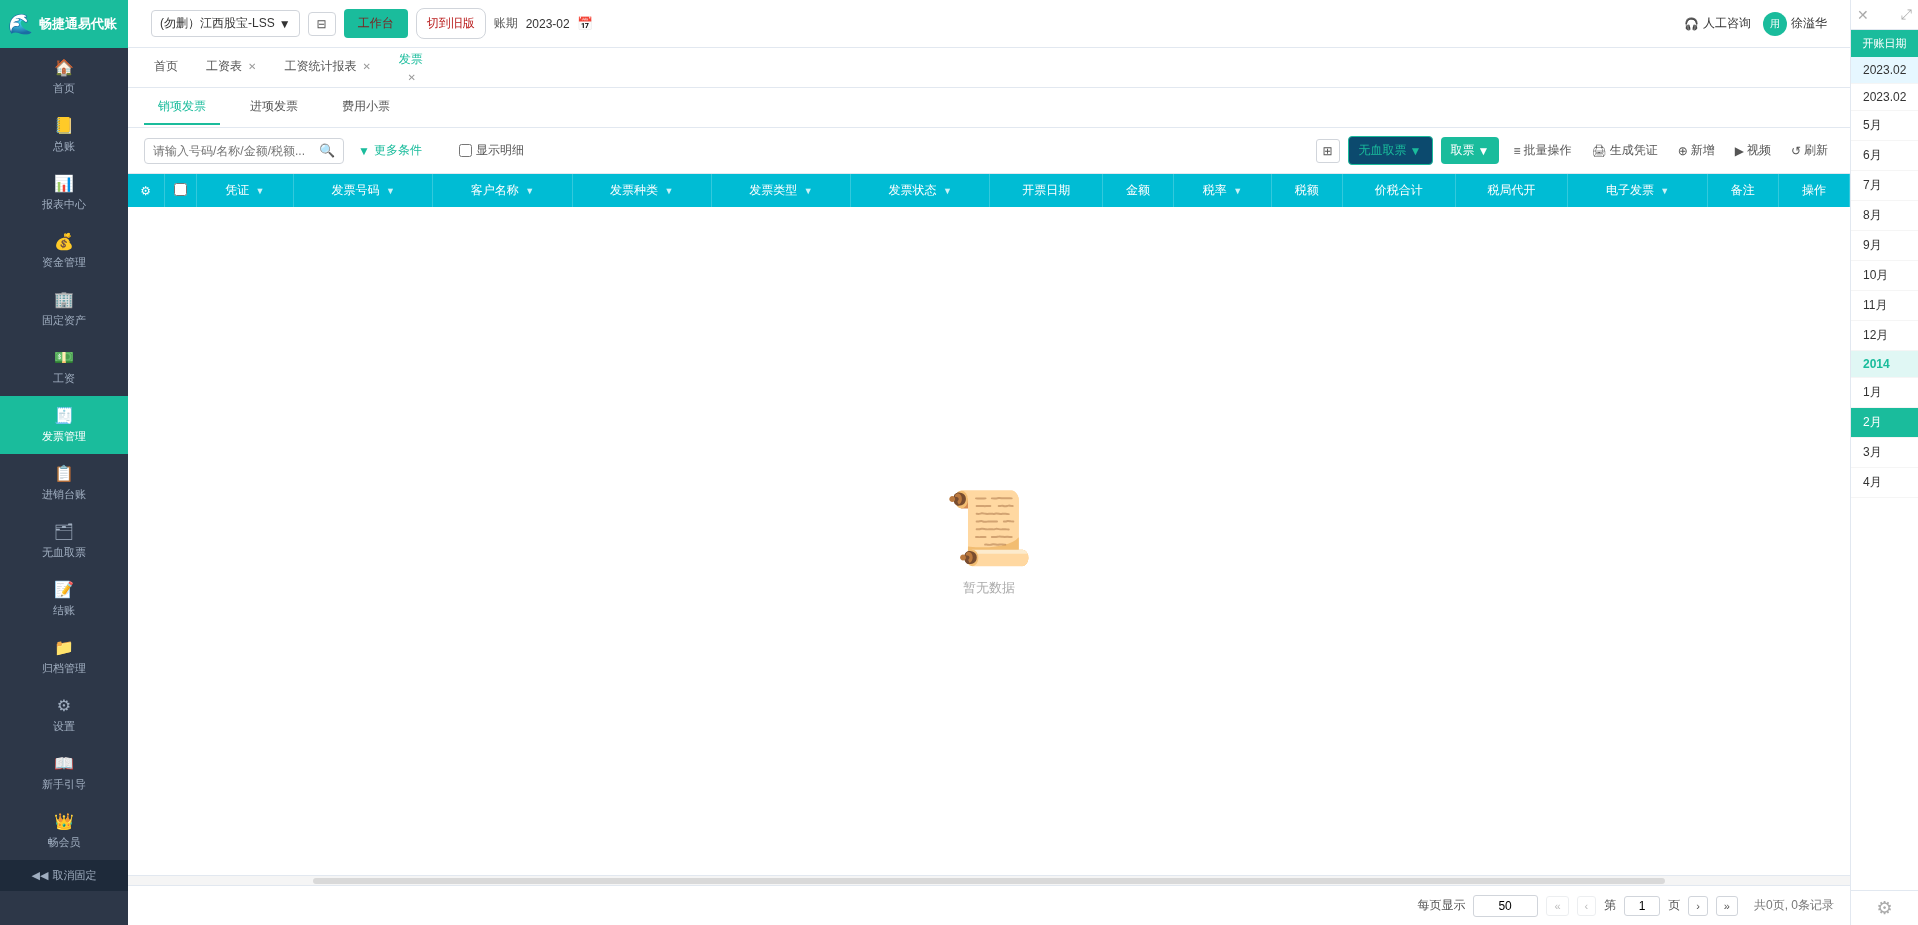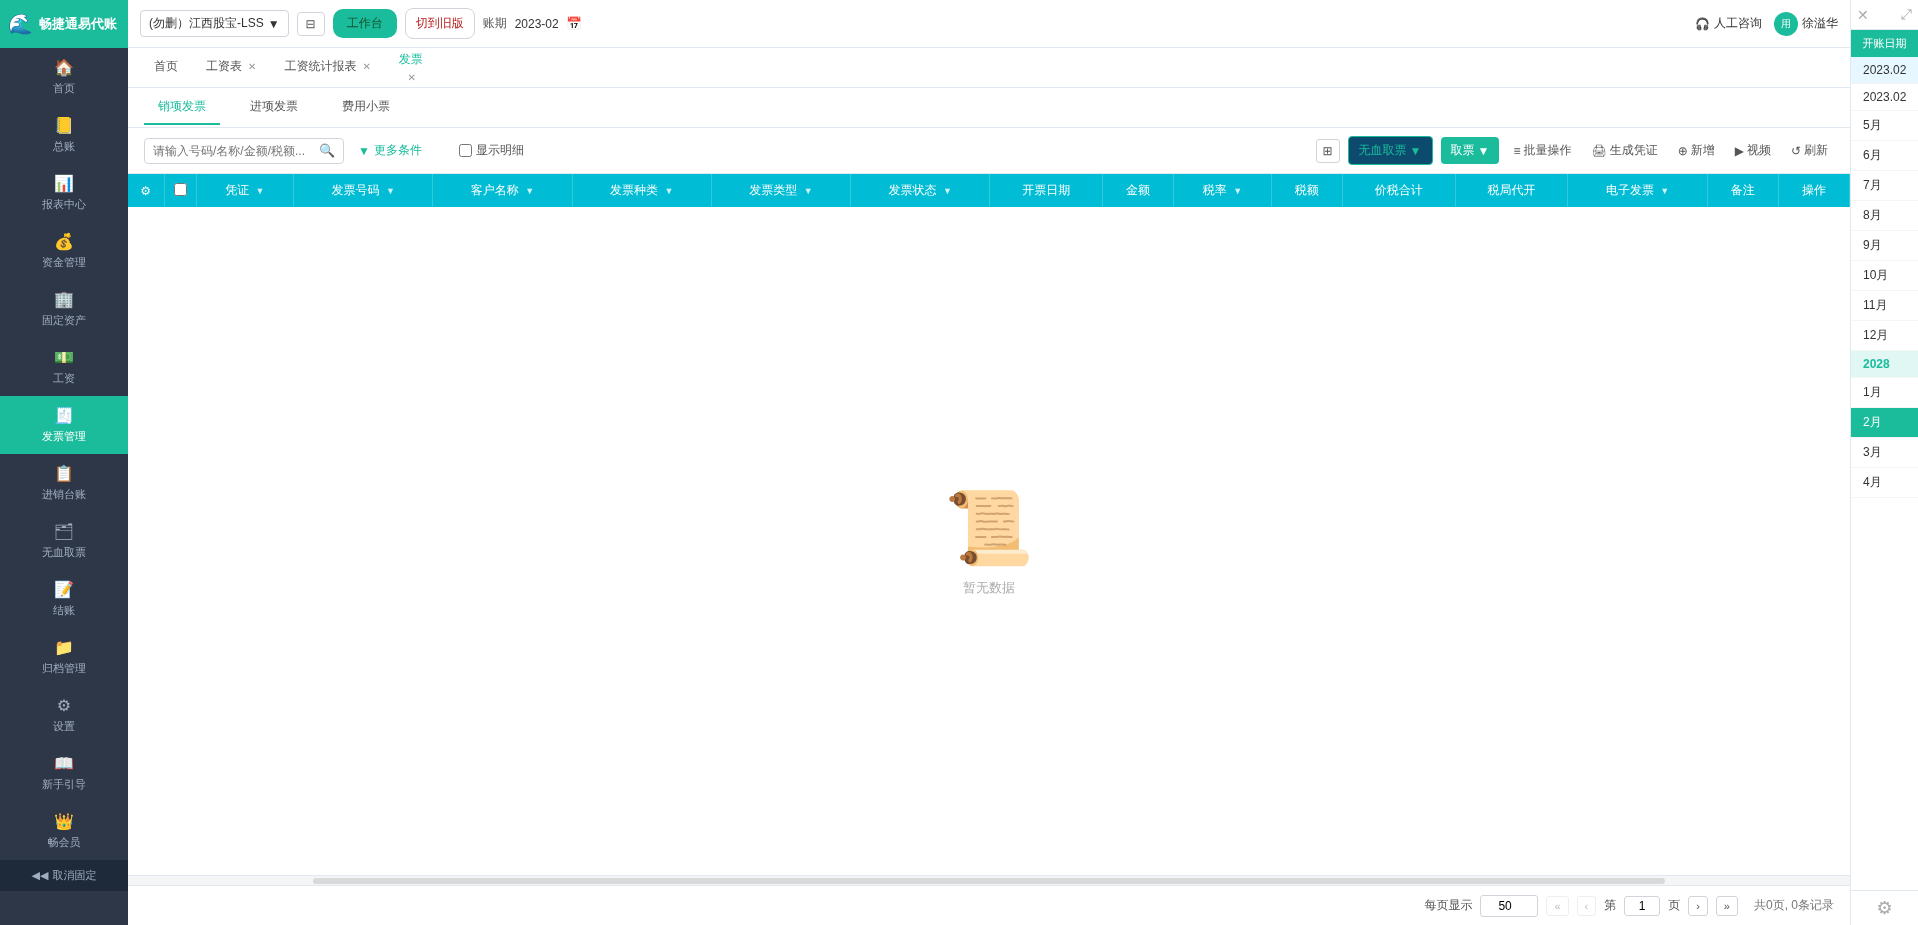--- a/index.html
+++ b/index.html
@@ -18,25 +18,25 @@
     }
     .sidebar-item.active { background: #1abc9c; color: white; }
     .sidebar-item-icon { font-size: 16px; }
     .sidebar-collapse { display: flex; align-items: center; justify-content: center; padding: 8px; color: #a0aec0; cursor: pointer; font-size: 11px; gap: 4px; background: #1e2a3a; }
 
     
     .main { flex: 1; display: flex; flex-direction: column; min-width: 0; }
 
     
     .topbar {
-      background: white; height: 48px; display: flex; align-items: center; padding: 0 12px; gap: 8px; border-bottom: 1px solid #e2e8f0; flex-shrink: 0;
+      background: white; height: 48px; display: flex; align-items: center; padding: 0 23px; gap: 8px; border-bottom: 1px solid #e2e8f0; flex-shrink: 0;
     }
     .topbar-company { display: flex; align-items: center; gap: 4px; font-size: 12px; color: #333; border: 1px solid #d1d5db; border-radius: 4px; padding: 4px 8px; cursor: pointer; }
     .topbar-icon-btn { border: 1px solid #d1d5db; border-radius: 4px; padding: 4px 8px; cursor: pointer; background: white; font-size: 12px; color: #555; }
-    .topbar-workspace-btn { background: #1abc9c; color: #14532d; border: none; border-radius: 10px; padding: 6px 14px; cursor: pointer; font-size: 12px; }
+    .topbar-workspace-btn { background: #1abc9c; color: #7f1d1d; border: none; border-radius: 4px; padding: 6px 14px; cursor: pointer; font-size: 12px; }
     .topbar-old-btn { background: white; color: #b91c1c; border: 1px solid #d1d5db; border-radius: 8px; padding: 6px 10px; cursor: pointer; font-size: 12px; }
     .topbar-right { margin-left: auto; display: flex; align-items: center; gap: 12px; }
     .topbar-user { display: flex; align-items: center; gap: 4px; font-size: 12px; color: #333; cursor: pointer; }
     .topbar-service { display: flex; align-items: center; gap: 4px; font-size: 12px; color: #333; cursor: pointer; }
 
     
     .tabs-bar {
       background: white; display: flex; align-items: center; padding: 0 12px; border-bottom: 1px solid #e2e8f0; height: 40px; flex-shrink: 0;
     }
     .tab-item {
@@ -69,21 +69,21 @@
     .data-table { width: 100%; border-collapse: collapse; min-width: 1200px; }
     .data-table thead tr { background: #00bcd4; color: white; }
     .data-table thead th { padding: 8px 8px; font-size: 12px; font-weight: 500; text-align: center; border-right: 1px solid rgba(255,255,255,0.2); white-space: nowrap; }
     .th-filter { font-size: 9px; margin-left: 3px; opacity: 0.8; }
 
     
     .pagination-bar { background: white; border-top: 1px solid #e2e8f0; padding: 8px 16px; display: flex; align-items: center; justify-content: flex-end; gap: 8px; font-size: 12px; color: #555; height: 40px; flex-shrink: 0; }
     .page-btn { border: 1px solid #d1d5db; border-radius: 3px; padding: 3px 7px; cursor: pointer; background: white; font-size: 11px; color: #555; }
     .page-btn:disabled { opacity: 0.4; cursor: not-allowed; }
     .page-input { border: 1px solid #d1d5db; border-radius: 3px; width: 36px; text-align: center; font-size: 12px; padding: 2px 4px; }
-    .page-size-select { border: 1px solid #d1d5db; border-radius: 3px; padding: 3px 18px 3px 17px; font-size: 12px; cursor: pointer; background: white; appearance: none; }
+    .page-size-select { border: 1px solid #d1d5db; border-radius: 3px; padding: 3px 18px 3px 24px; font-size: 12px; cursor: pointer; background: white; appearance: none; }
 
     
     .status-bar { background: #f8fafc; border-top: 1px solid #e2e8f0; padding: 6px 16px; display: flex; align-items: center; gap: 16px; font-size: 11px; color: #777; flex-shrink: 0; }
     .status-dot { width: 8px; height: 8px; background: #1abc9c; border-radius: 50%; display: inline-block; margin-right: 4px; }
     .status-link { color: #1abc9c; cursor: pointer; text-decoration: none; }
 
     
     .right-panel { width: 68px; background: white; border-left: 1px solid #e2e8f0; display: flex; flex-direction: column; flex-shrink: 0; overflow: hidden; }
     .right-panel-top { display: flex; align-items: center; justify-content: space-between; padding: 6px 6px; border-bottom: 1px solid #e2e8f0; }
     .right-panel-close { cursor: pointer; font-size: 14px; color: #aaa; }
@@ -374,21 +374,21 @@
     <div class="date-item">
       <span>10月</span>
     </div>
     <div class="date-item">
       <span>11月</span>
     </div>
     <div class="date-item">
       <span>12月</span>
     </div>
     <div class="date-item" style="background:#e0f7f4;color:#1abc9c;font-weight:bold;">
-      <span>2028</span>
+      <span>2014</span>
     </div>
     <div class="date-item">
       <span>1月</span>
     </div>
     <div class="date-item active">
       <span>2月</span>
     </div>
     <div class="date-item">
       <span>3月</span>
     </div>

